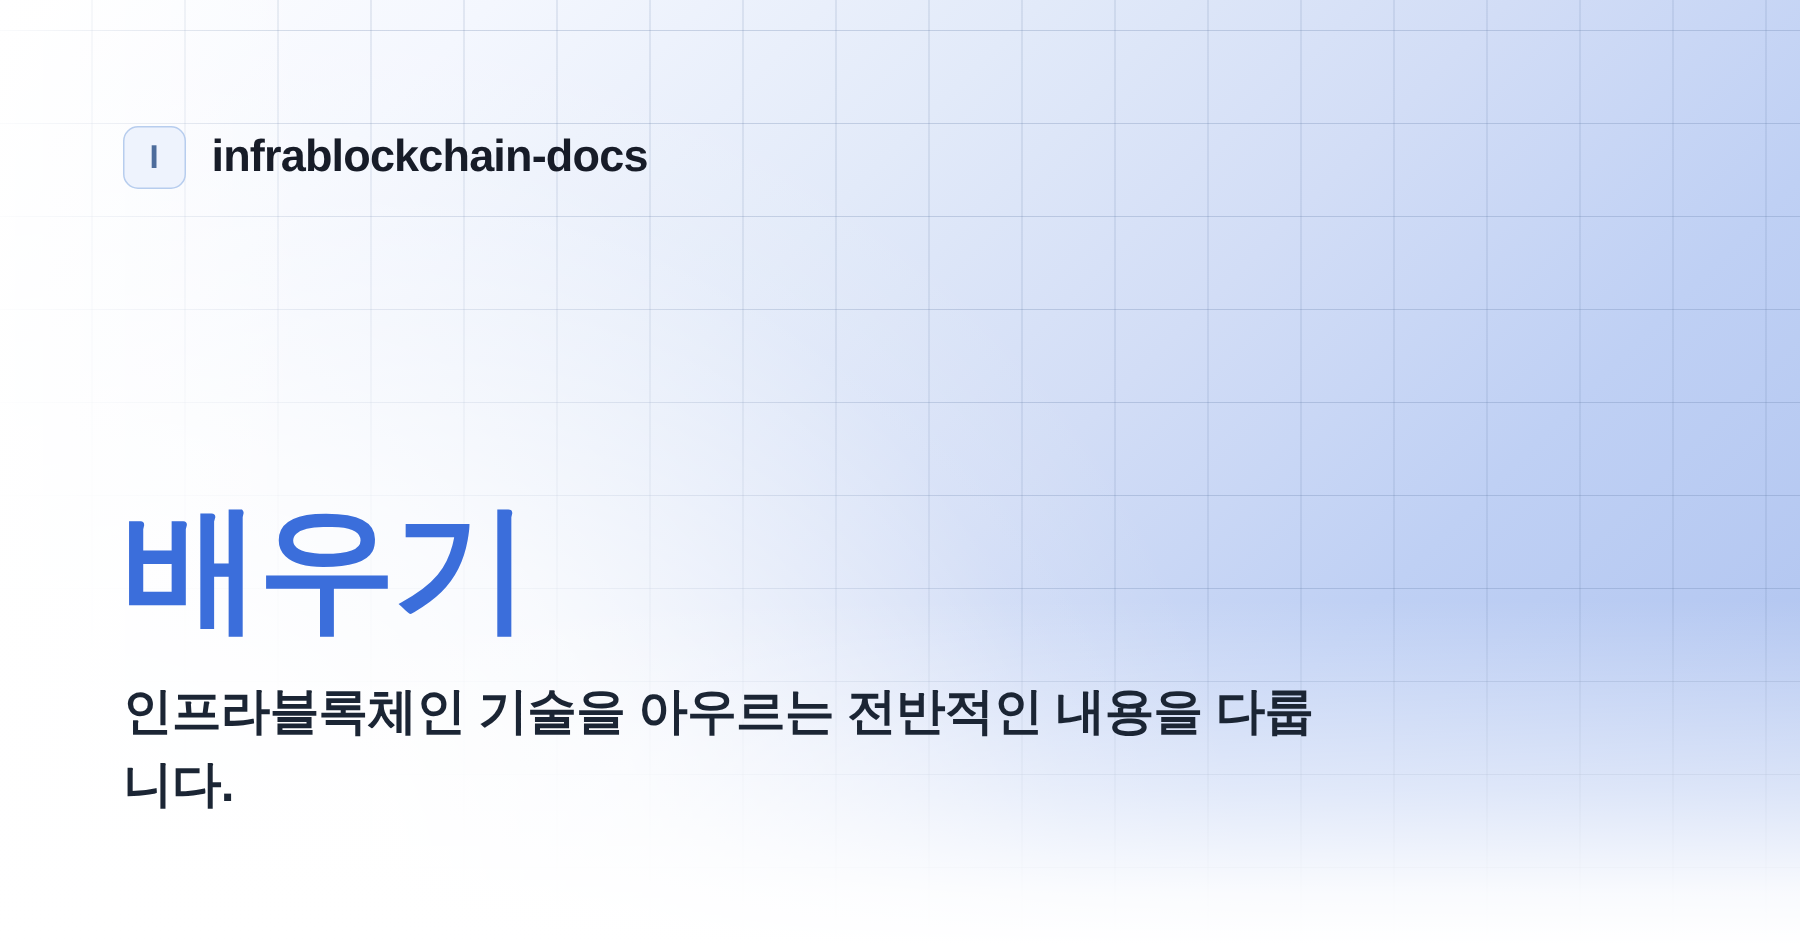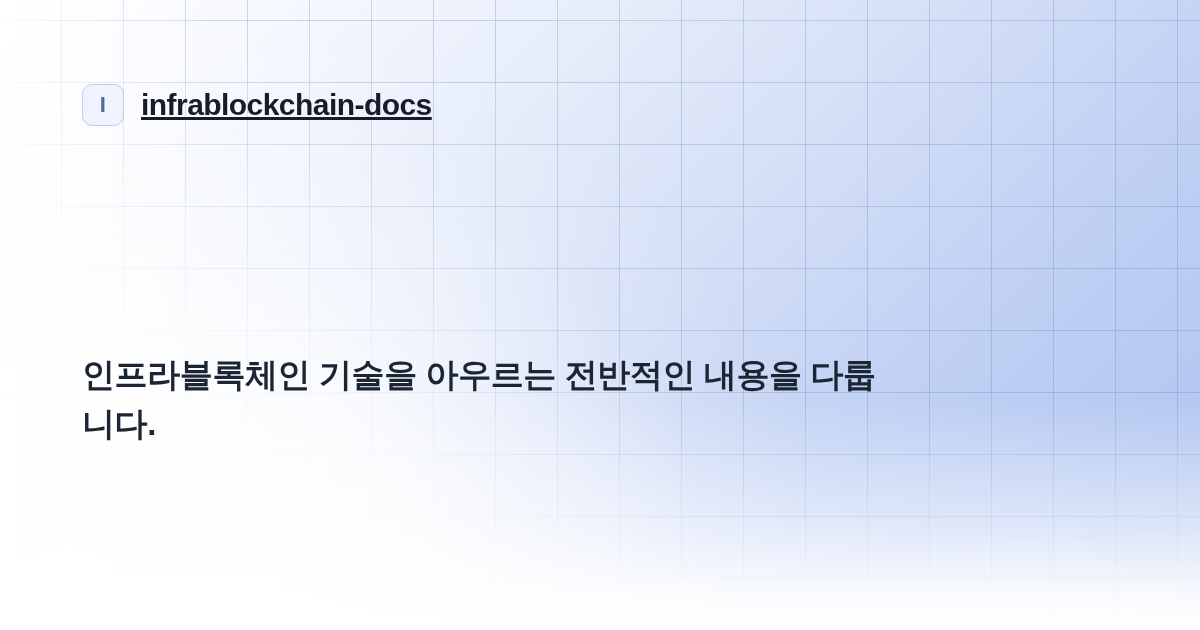--- a/index.html
+++ b/index.html
@@ -132,21 +132,20 @@
     letter-spacing: 0.5px;
   }
 
   .brand-name {
     font-size: 30px;
     font-weight: 700;
     color: #171c28;
     letter-spacing: -0.55px;
     white-space: nowrap;
     line-height: 1;
-    text-decoration: underline;
   }
 
   
   .hero {
     position: absolute;
     left: 82px;
     top: 330px;
     width: 830px;
   }
 
@@ -183,17 +182,18 @@
   <div class="content">
 
     <div class="brand">
       <div class="brand-badge">
         <span class="brand-badge-letter">I</span>
       </div>
       <span class="brand-name">infrablockchain-docs</span>
     </div>
 
     <div class="hero">
+      <h1 class="hero-title">배우기</h1>
       <p class="hero-subtitle">인프라블록체인 기술을 아우르는 전반적인 내용을 다룹니다.</p>
     </div>
 
   </div>
 </div>
 
 </body></html>

